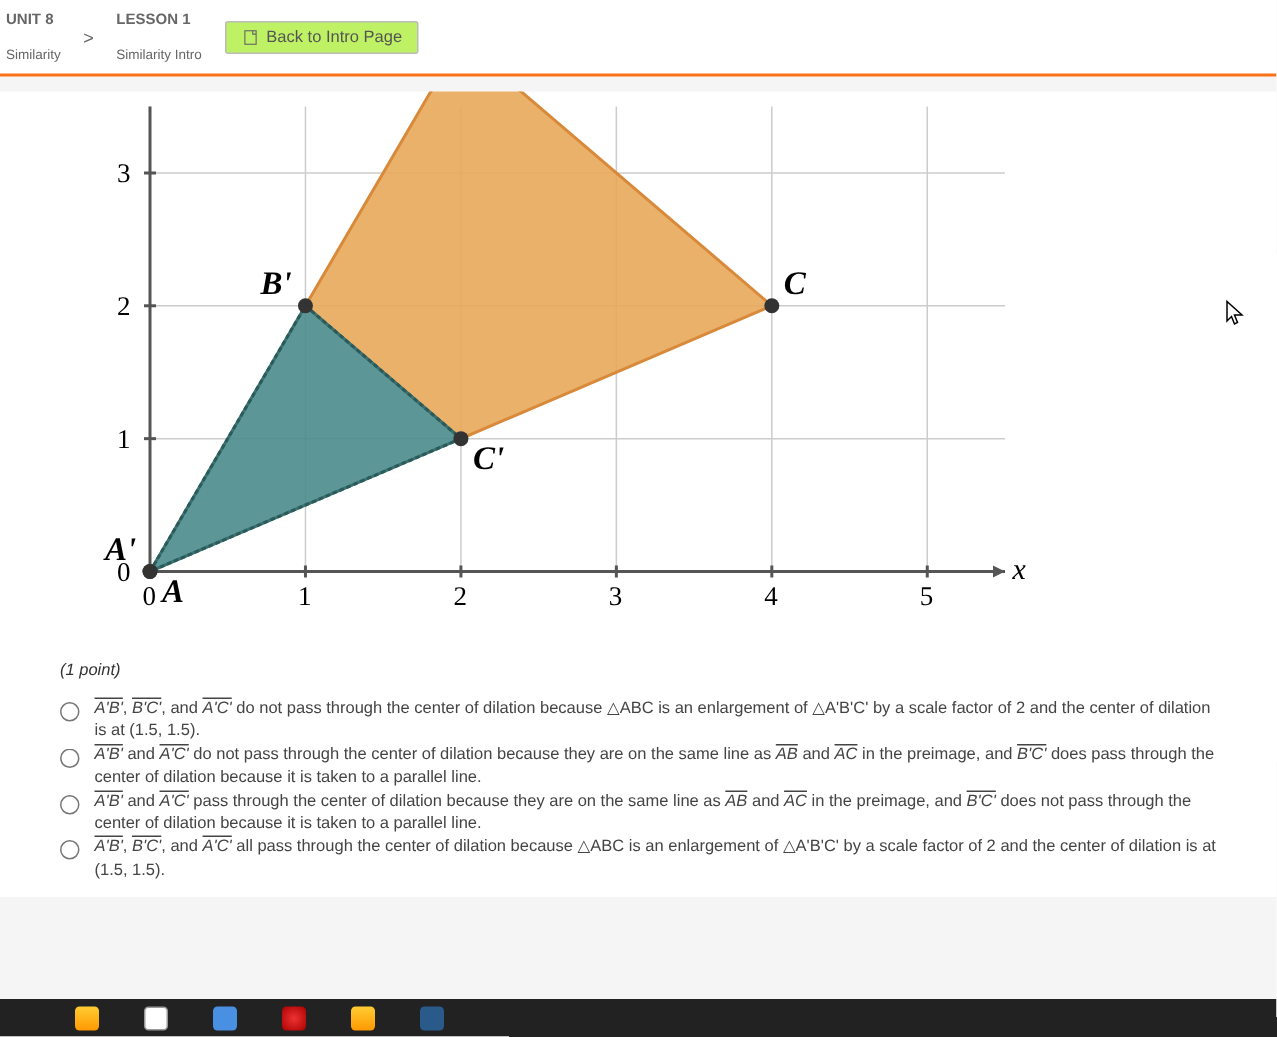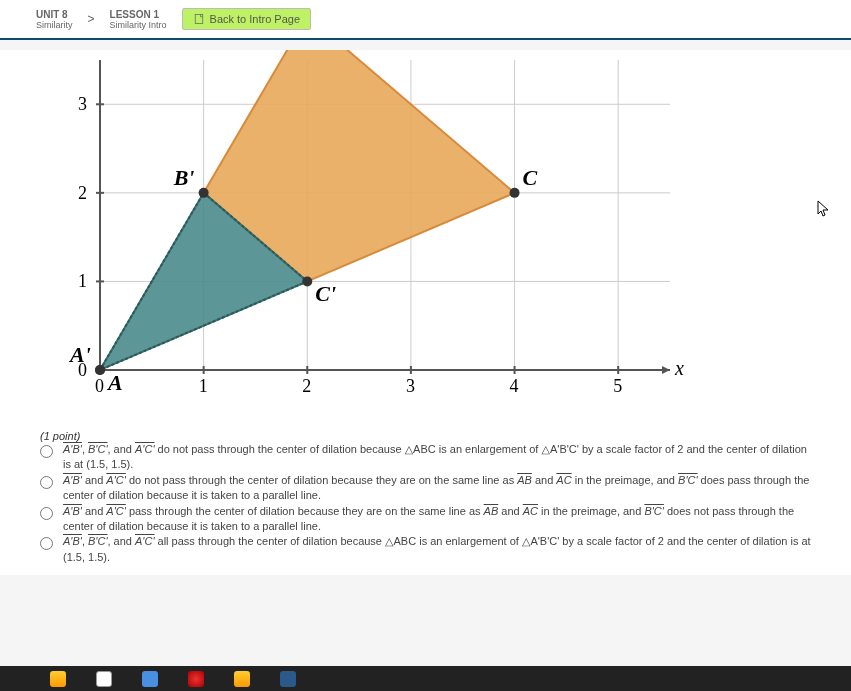--- a/index.html
+++ b/index.html
@@ -1,29 +1,29 @@
 <!DOCTYPE html>
 <html><head>
   <meta charset="utf-8">
   <style>
     * { box-sizing: border-box; margin: 0; padding: 0; }
     body { font-family: Arial, sans-serif; background: #f5f5f5; width: 851px; height: 691px; overflow: hidden; position: relative; }
-    .header { display: flex; align-items: center; gap: 15px; padding: 8px 36px; background: #fff; border-bottom: 2px solid #0c4a6e; }
+    .header { display: flex; align-items: center; gap: 15px; padding: 8px 4px; background: #fff; border-bottom: 2px solid #f97316; }
     .header-col { display: flex; flex-direction: column; font-size: 10px; color: #666; }
     .header-title { font-weight: bold; }
-    .header-sub { font-size: 9px; }
+    .header-sub { font-size: 9px; margin-top: 12px; }
     .chevron { color: #666; font-size: 12px; }
     .back-btn { border: 1px solid #bbb; padding: 4px 10px; background: #bef264; font-size: 11px; color: #555; display: flex; align-items: center; gap: 5px; border-radius: 2px; }
     .back-icon { width: 12px; height: 12px; }
     .content { padding: 0 10px; background: #fff; }
     .graph-area { margin: 10px 40px; }
     svg.graph { display: block; }
     .question { padding: 10px 30px; font-size: 12px; color: #333; }
     .question-text { margin-bottom: 8px; }
-    .points { font-style: italic; font-size: 11px; }
+    .points { font-style: italic; font-size: 11px; margin-bottom: 12px; }
     .options { display: flex; flex-direction: column; }
     .option { display: flex; align-items: flex-start; gap: 10px; }
     .option input { margin-top: 3px; flex-shrink: 0; }
     .option-text { font-size: 11px; color: #444; line-height: 1.4; }
     .seg { text-decoration: overline; font-style: italic; }
     .tri { font-family: inherit; }
     .cursor { position: absolute; right: 20px; top: 200px; font-size: 14px; color: #333; }
     .taskbar { position: absolute; bottom: 0; left: 0; right: 0; height: 25px; background: #222; display: flex; align-items: center; gap: 30px; padding: 0 50px; }
     .taskbar-icon { width: 16px; height: 16px; border-radius: 3px; }
     .tb1 { background: linear-gradient(#fc3, #f90); }

